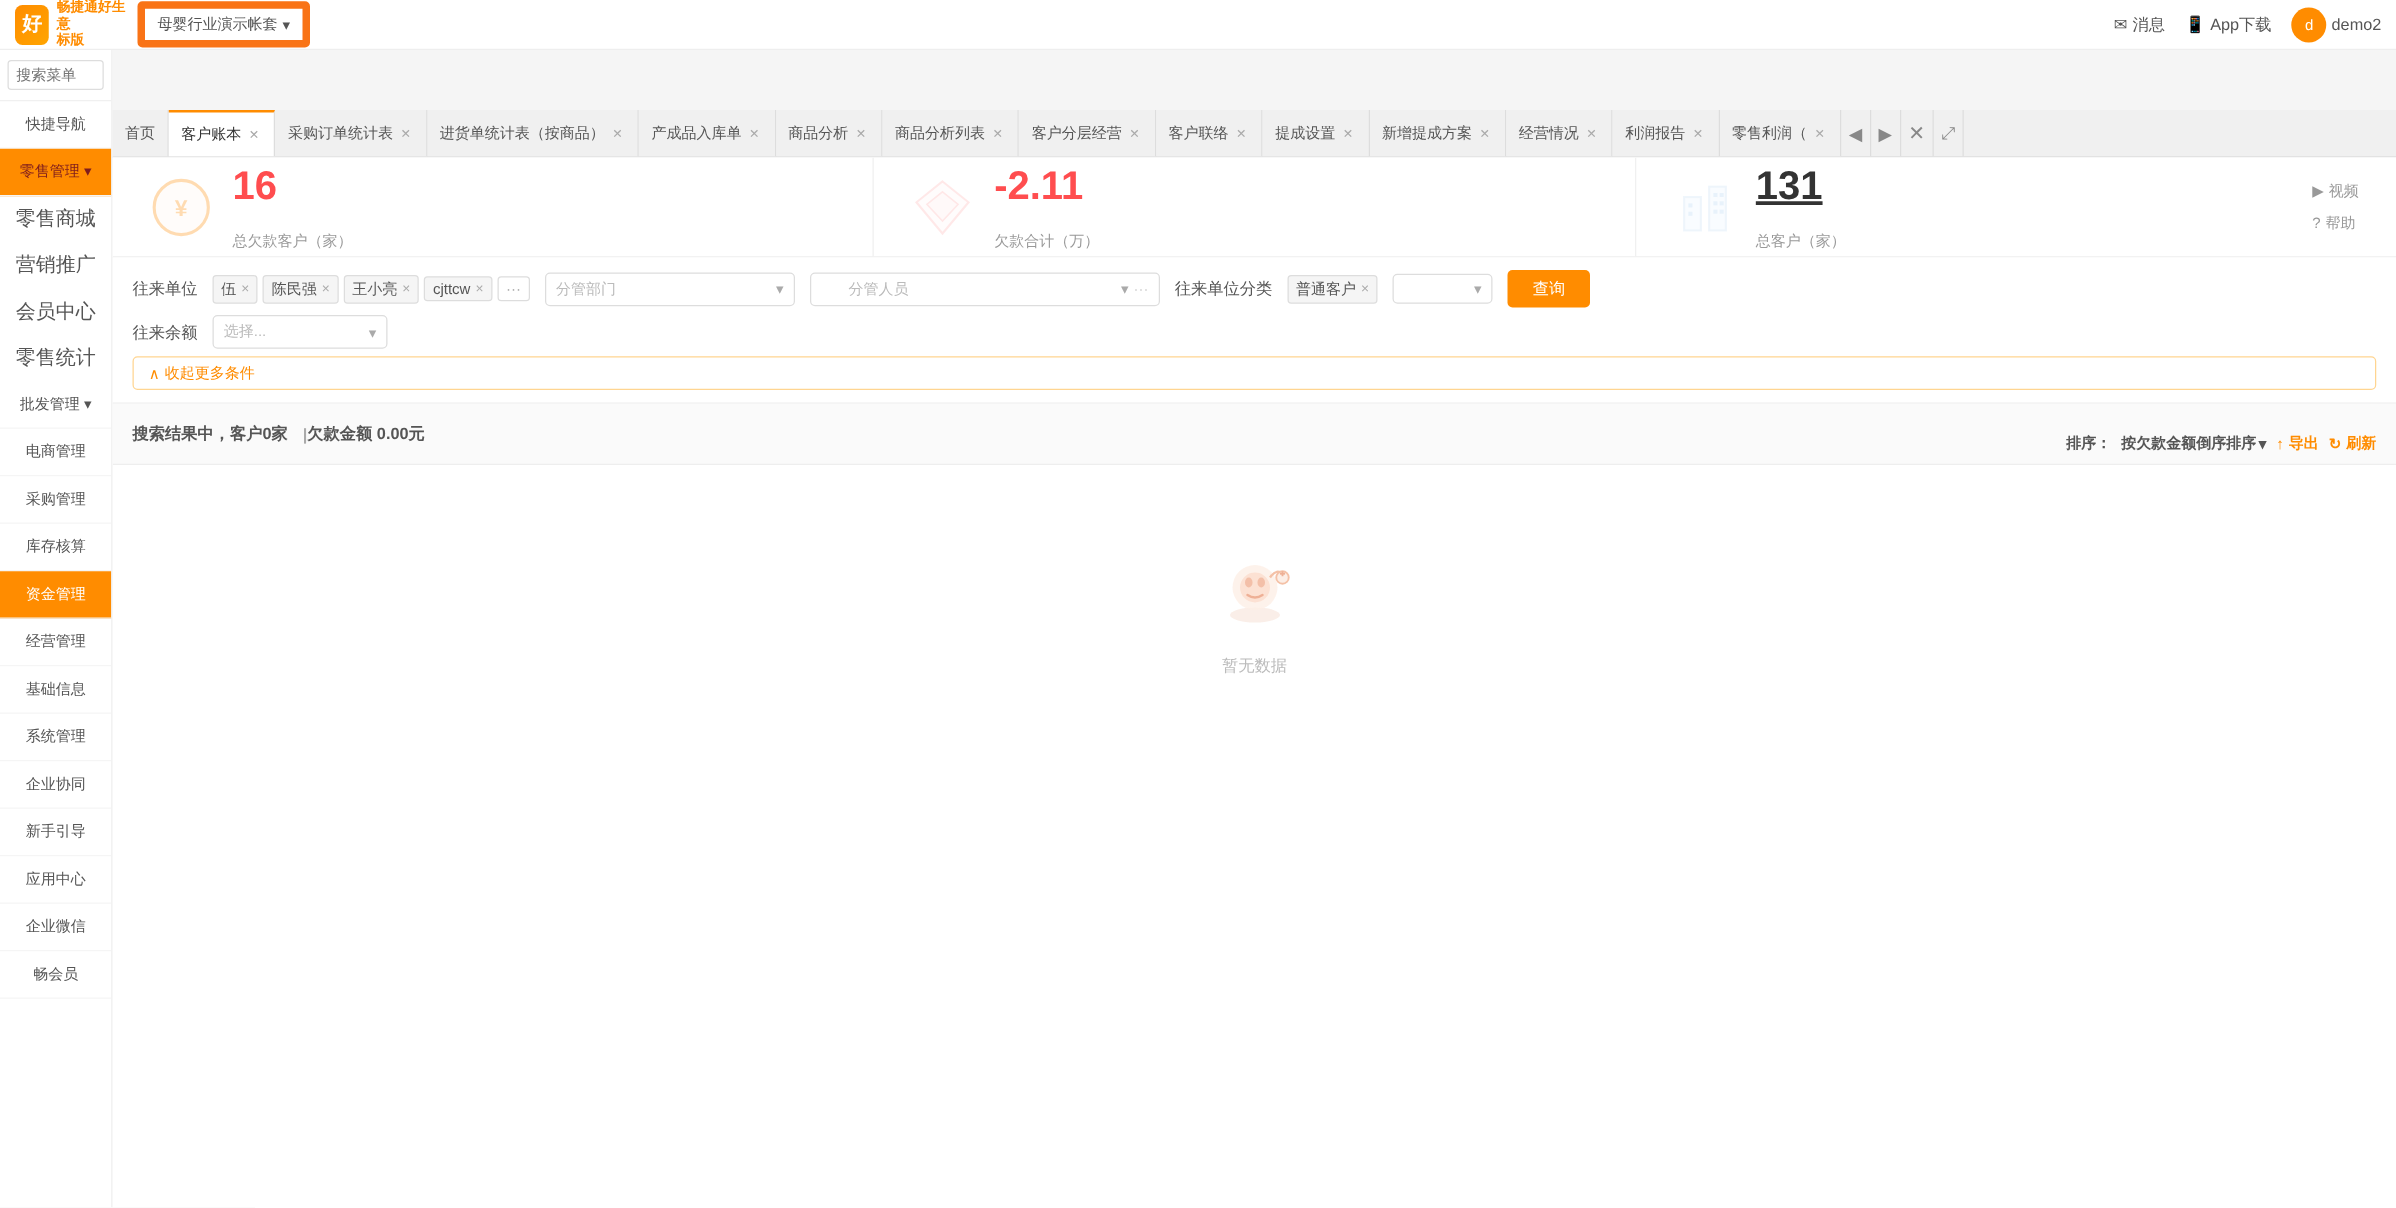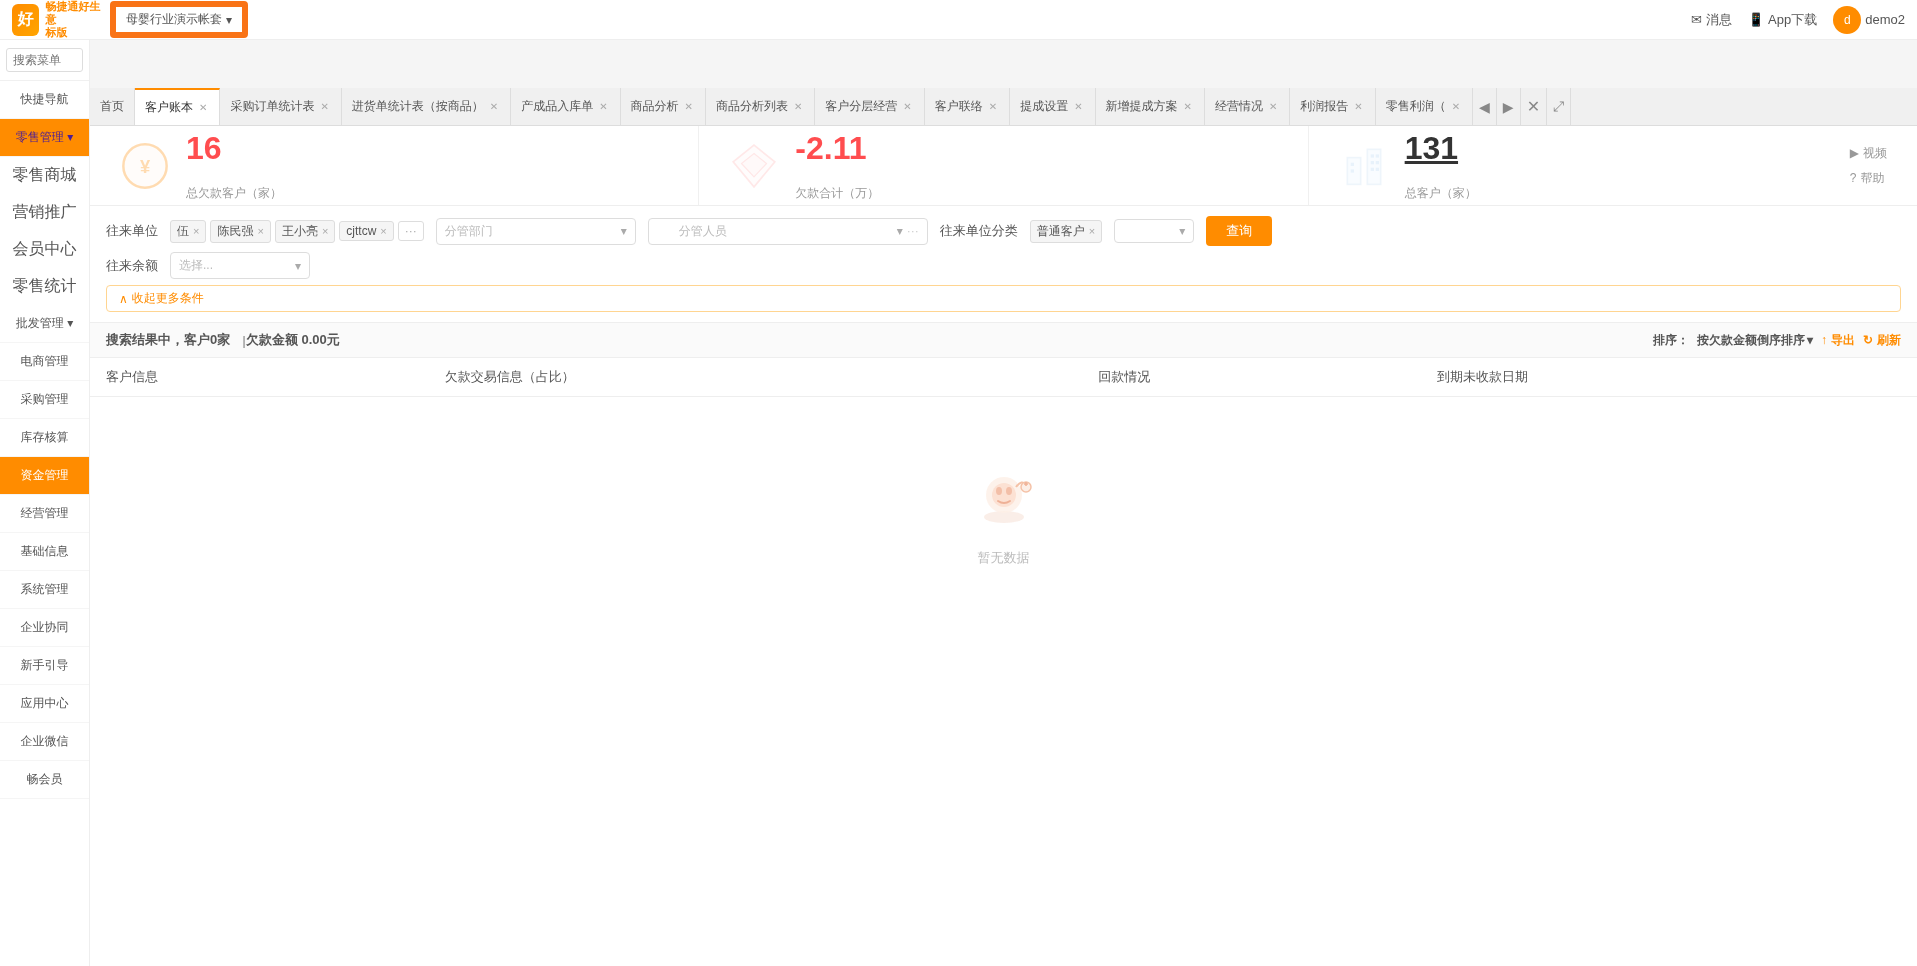--- a/index.html
+++ b/index.html
@@ -58,21 +58,21 @@
     .filter-tag { display: flex; align-items: center; gap: 2px; background: #f5f5f5; border: 1px solid #ddd; border-radius: 3px; padding: 2px 6px; font-size: 12px; color: #555; }
     .filter-tag .remove-btn { color: #aaa; cursor: pointer; margin-left: 2px; font-size: 11px; }
     .filter-select { display: flex; align-items: center; border: 1px solid #ddd; border-radius: 4px; padding: 4px 8px; font-size: 12px; color: #555; cursor: pointer; min-width: 160px; position: relative; }
     .filter-select .chevron { margin-left: auto; color: #aaa; }
     .filter-more-btn { color: #aaa; cursor: pointer; font-size: 12px; border: 1px solid #ddd; border-radius: 3px; padding: 2px 6px; }
     .query-btn { background: #ff8c00; color: #fff; border: none; border-radius: 4px; padding: 6px 20px; font-size: 13px; cursor: pointer; white-space: nowrap; }
     .collapse-btn { display: flex; align-items: center; gap: 4px; color: #ff8c00; font-size: 12px; cursor: pointer; margin: 0 auto; padding: 4px 12px; border: 1px solid #ffd591; border-radius: 4px; }
 
     
     .result-info-bar { display: flex; align-items: center; padding: 8px 16px; background: #fafafa; border-bottom: 1px solid #eee; font-size: 13px; color: #555; font-weight: bold; }
-    .result-sort { margin-left: auto; display: flex; align-items: center; gap: 8px; font-size: 12px; color: #555; }
+    .result-sort { margin-left: auto; display: flex; align-items: center; gap: 8px; font-size: 12px; color: #555; margin-top: 15px; }
     .sort-select { display: flex; align-items: center; gap: 2px; color: #555; cursor: pointer; font-size: 12px; }
     .action-btn { display: flex; align-items: center; gap: 4px; color: #ff8c00; font-size: 12px; cursor: pointer; }
 
     
     .data-table { width: 100%; border-collapse: collapse; }
     .data-table th { text-align: left; padding: 10px 16px; font-size: 13px; color: #555; font-weight: normal; background: #fff; border-bottom: 1px solid #eee; }
 
     
     .empty-state { display: flex; flex-direction: column; align-items: center; justify-content: center; padding: 60px 0 40px; }
     .empty-icon { width: 80px; height: 80px; opacity: 0.7; }
@@ -116,21 +116,21 @@
     </div>
   </div>
 
   <div class="main-layout">
 
     <div class="sidebar">
       <div class="sidebar-search">
         <input type="text" placeholder="搜索菜单" style="">
       </div>
       <div class="sidebar-nav-item">快捷导航</div>
-      <div class="sidebar-nav-item active" style="background:#ff8c00;color:#4c1d95;">
+      <div class="sidebar-nav-item active" style="background:#ff8c00;color:#7f1d1d;">
         零售管理 ▾
       </div>
       <div class="sidebar-sub-item">零售商城</div>
       <div class="sidebar-sub-item">营销推广</div>
       <div class="sidebar-sub-item">会员中心</div>
       <div class="sidebar-sub-item">零售统计</div>
       <div class="sidebar-nav-item">批发管理 ▾</div>
       <div class="sidebar-nav-item">电商管理</div>
       <div class="sidebar-nav-item">采购管理</div>
       <div class="sidebar-nav-item">库存核算</div>
@@ -347,32 +347,20 @@
               <span>↑</span>
               <span>导出</span>
             </div>
             <div class="action-btn">
               <span>↻</span>
               <span>刷新</span>
             </div>
           </div>
         </div>
 
-        <table class="data-table">
-          <thead>
-            <tr>
-              <th>客户信息</th>
-              <th>欠款交易信息（占比）</th>
-              <th>回款情况</th>
-              <th>到期未收款日期</th>
-            </tr>
-          </thead>
-          <tbody>
-          </tbody>
-        </table>
 
         <div class="empty-state">
           <div class="empty-icon">
             <svg viewBox="0 0 80 80" fill="none">
               <ellipse cx="40" cy="60" rx="20" ry="6" fill="#f5ddd0" opacity="0.7"></ellipse>
               <circle cx="40" cy="38" r="18" fill="#fce8dc" opacity="0.8"></circle>
               <circle cx="40" cy="38" r="12" fill="#f9c5aa" opacity="0.6"></circle>
               <ellipse cx="35" cy="34" rx="3" ry="4" fill="#e8906a" opacity="0.7"></ellipse>
               <ellipse cx="45" cy="34" rx="3" ry="4" fill="#e8906a" opacity="0.7"></ellipse>
               <path d="M 34 44 Q 40 48 46 44" stroke="#e8906a" stroke-width="2" fill="none" stroke-linecap="round"></path>

